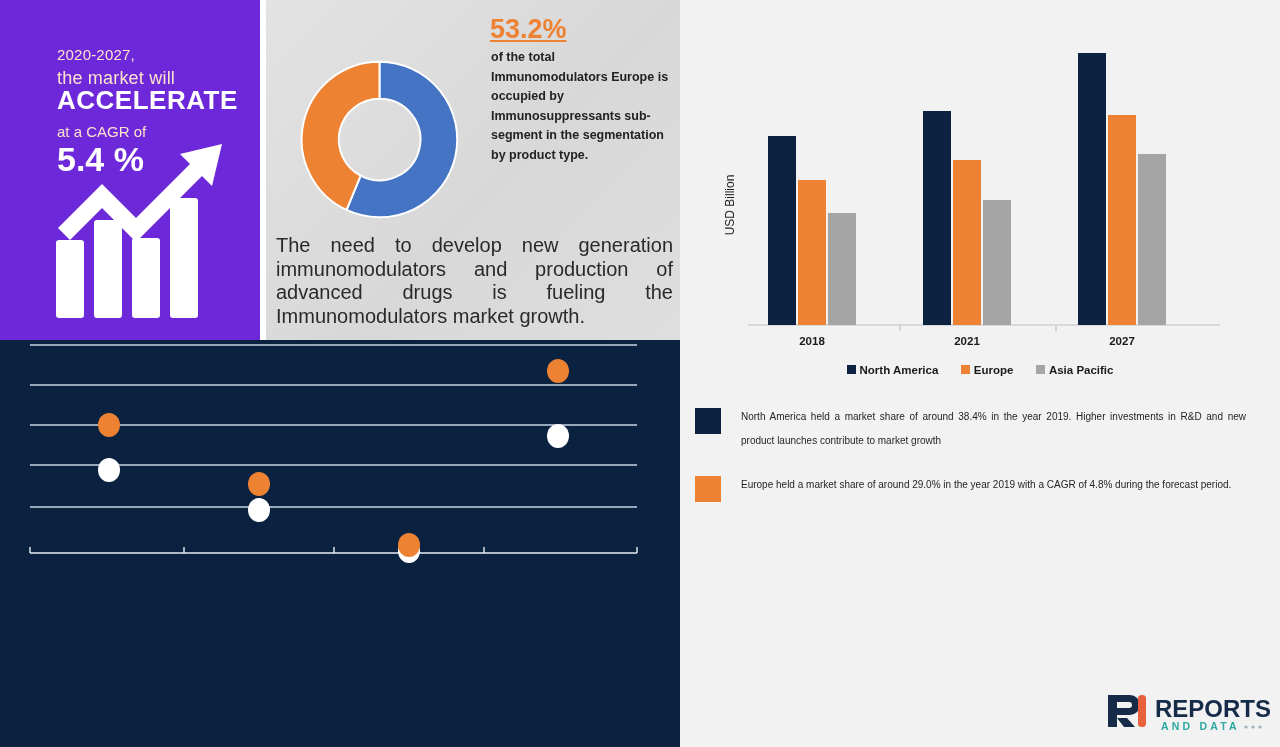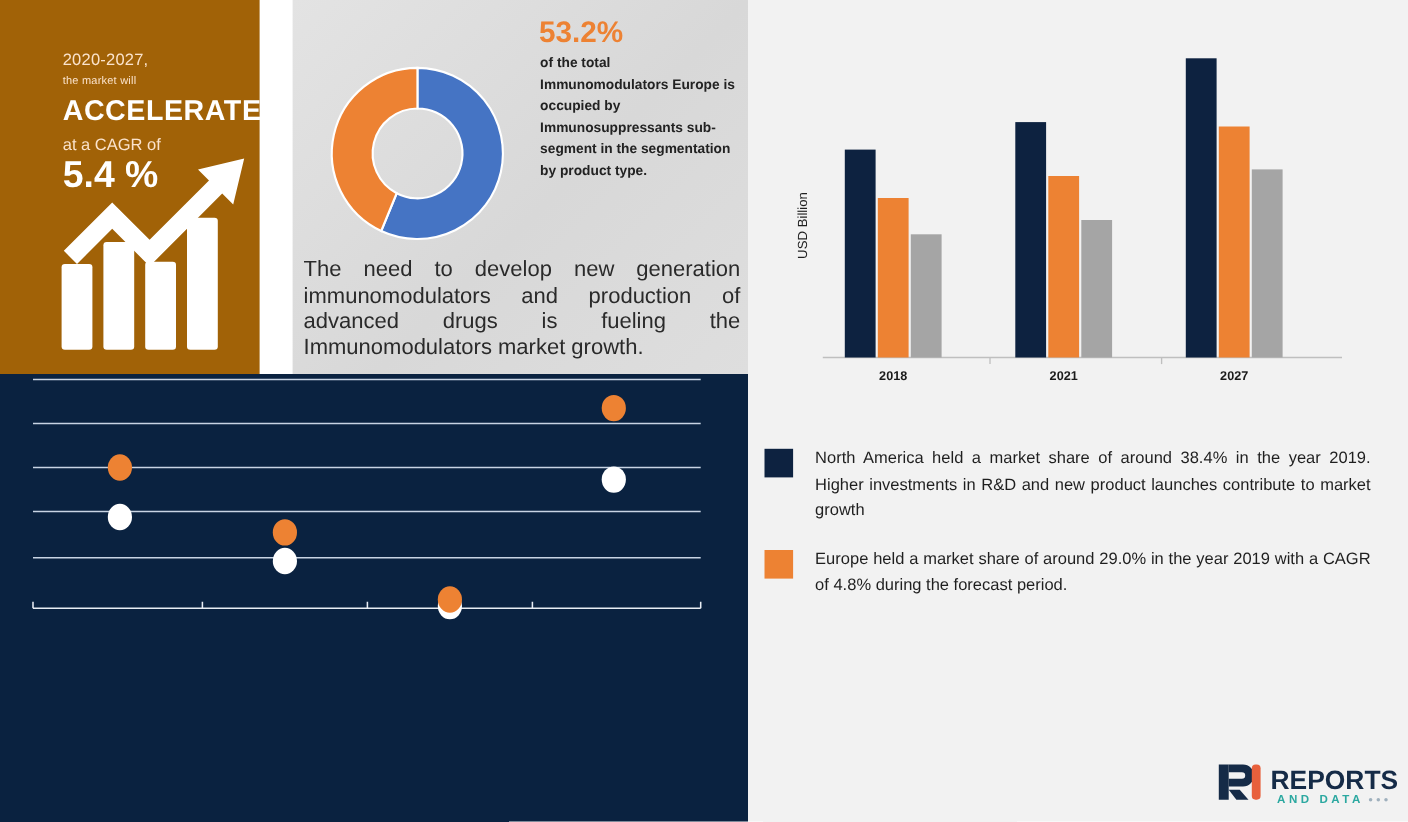--- a/index.html
+++ b/index.html
@@ -6,38 +6,38 @@
   body{
     width:1280px;height:747px;
     font-family:"Liberation Sans", sans-serif;
     background:#ffffff;
     overflow:hidden;
   }
   .page{position:relative;width:1280px;height:747px;}
 
   
   .orange-panel{
-    position:absolute;left:0;top:0;width:236px;height:340px;
-    background:#a16207;
+    position:absolute;left:0;top:0;width:260px;height:340px;
+    background:#6d28d9;
   }
   .op-line1{position:absolute;left:57px;top:46px;font-size:15px;color:#FBE3CC;letter-spacing:.2px;}
-  .op-line2{position:absolute;left:57px;top:68px;font-size:10px;color:#FBE3CC;letter-spacing:.2px;}
+  .op-line2{position:absolute;left:57px;top:68px;font-size:18px;color:#FBE3CC;letter-spacing:.2px;}
   .op-accelerate{position:absolute;left:57px;top:85px;font-size:26px;font-weight:bold;color:#FFFFFF;letter-spacing:.5px;}
   .op-line3{position:absolute;left:57px;top:123px;font-size:15px;color:#FBE3CC;text-align:right;}
   .op-cagr{position:absolute;left:57px;top:140px;font-size:34px;font-weight:bold;color:#FFFFFF;}
   .op-graphic{position:absolute;left:46px;top:120px;width:200px;height:200px;}
 
   
   .grey-panel{
     position:absolute;left:266px;top:0;width:414px;height:340px;
     background:#DCDCDC;
     background:linear-gradient(135deg,#E3E3E3 0%, #D8D8D8 55%, #DEDEDE 100%);
   }
   .donut-wrap{position:absolute;left:26px;top:52px;width:175px;height:175px;}
-  .donut-pct{position:absolute;left:224px;top:14px;font-size:27px;font-weight:bold;color:#ED8233;}
+  .donut-pct{position:absolute;left:224px;top:14px;font-size:27px;font-weight:bold;color:#ED8233;text-decoration:underline;}
   .donut-desc{position:absolute;left:225px;top:48px;width:180px;font-size:12.5px;line-height:19.5px;font-weight:bold;color:#222222;}
   .grey-para{position:absolute;left:10px;top:234px;width:397px;font-size:20px;line-height:23.5px;color:#2A2A2A;text-align:justify;}
 
   
   .navy-panel{
     position:absolute;left:0;top:340px;width:680px;height:407px;
     background:#0A2240;
   }
   .dotchart{position:absolute;left:0;top:0;width:680px;height:245px;}
 
@@ -47,21 +47,21 @@
     background:#F2F2F2;
   }
   .barchart{position:absolute;left:40px;top:20px;width:520px;height:360px;}
   .bar-legend{position:absolute;left:0;top:360px;width:600px;text-align:center;}
   .bar-legend .bl{display:inline-block;font-size:11.5px;font-weight:bold;color:#1A1A1A;margin:0 9px;}
   .blsq{display:inline-block;width:9px;height:9px;margin-right:4px;vertical-align:middle;position:relative;top:-1px;}
 
   .notes{position:absolute;left:15px;top:405px;width:575px;}
   .note{display:flex;margin-bottom:21px;}
   .note .sw{width:26px;height:26px;flex:0 0 26px;margin-right:20px;margin-top:3px;}
-  .note .ntxt{font-size:15px;line-height:23.5px;color:#1F1F1F;text-align:justify;width:505px;}
+  .note .ntxt{font-size:10px;line-height:23.5px;color:#1F1F1F;text-align:justify;width:505px;}
 
   .logo{position:absolute;left:1105px;top:688px;width:165px;height:46px;}
 </style>
 </head>
 <body>
 
 <div class="page">
 
   <div class="orange-panel">
     <svg class="op-graphic" viewBox="0 0 200 200">
@@ -149,20 +149,25 @@
 
       <rect x="358" y="33" width="28" height="272" fill="#0D2240"></rect>
       <rect x="388" y="95" width="28" height="210" fill="#ED8233"></rect>
       <rect x="418" y="134" width="28" height="171" fill="#A5A5A5"></rect>
 
       <text x="92" y="325" text-anchor="middle" font-family="Liberation Sans, sans-serif" font-size="11.5" font-weight="bold" fill="#1A1A1A">2018</text>
       <text x="247" y="325" text-anchor="middle" font-family="Liberation Sans, sans-serif" font-size="11.5" font-weight="bold" fill="#1A1A1A">2021</text>
       <text x="402" y="325" text-anchor="middle" font-family="Liberation Sans, sans-serif" font-size="11.5" font-weight="bold" fill="#1A1A1A">2027</text>
     </svg>
 
+    <div class="bar-legend">
+      <span class="bl"><i class="blsq" style="background:#0D2240"></i><span>North America</span></span>
+      <span class="bl"><i class="blsq" style="background:#ED8233"></i><span>Europe</span></span>
+      <span class="bl"><i class="blsq" style="background:#A5A5A5"></i><span>Asia Pacific</span></span>
+    </div>
 
     <div class="notes">
       <div class="note">
         <div class="sw" style="background:#0D2240"></div>
         <div class="ntxt">North America held a market share of around 38.4% in the year 2019. Higher investments in R&amp;D and new product launches contribute to market growth</div>
       </div>
       <div class="note">
         <div class="sw" style="background:#ED8233"></div>
         <div class="ntxt">Europe held a market share of around 29.0% in the year 2019 with a CAGR of 4.8% during the forecast period.</div>
       </div>

